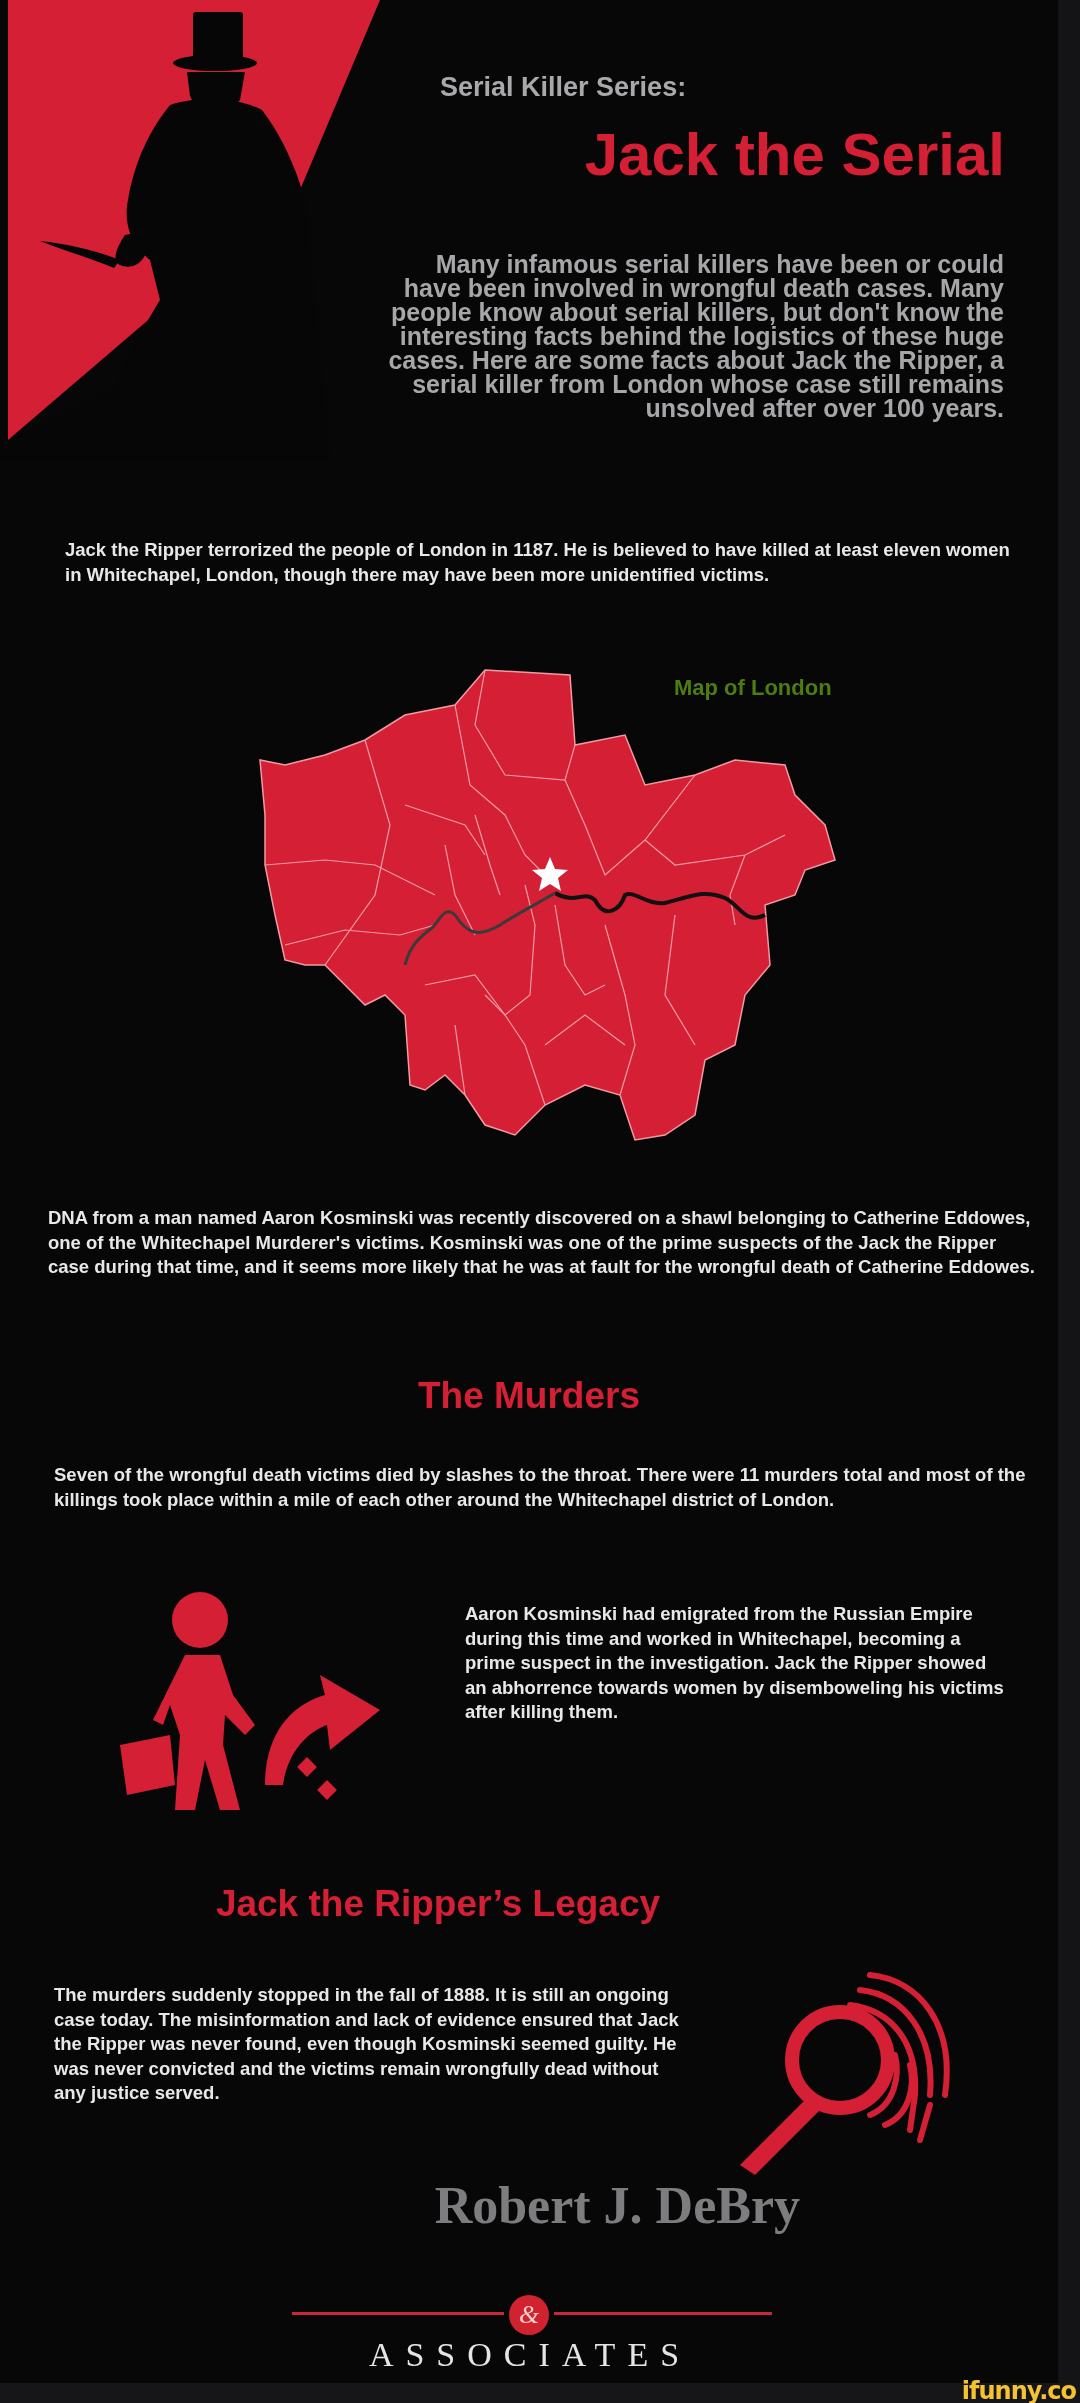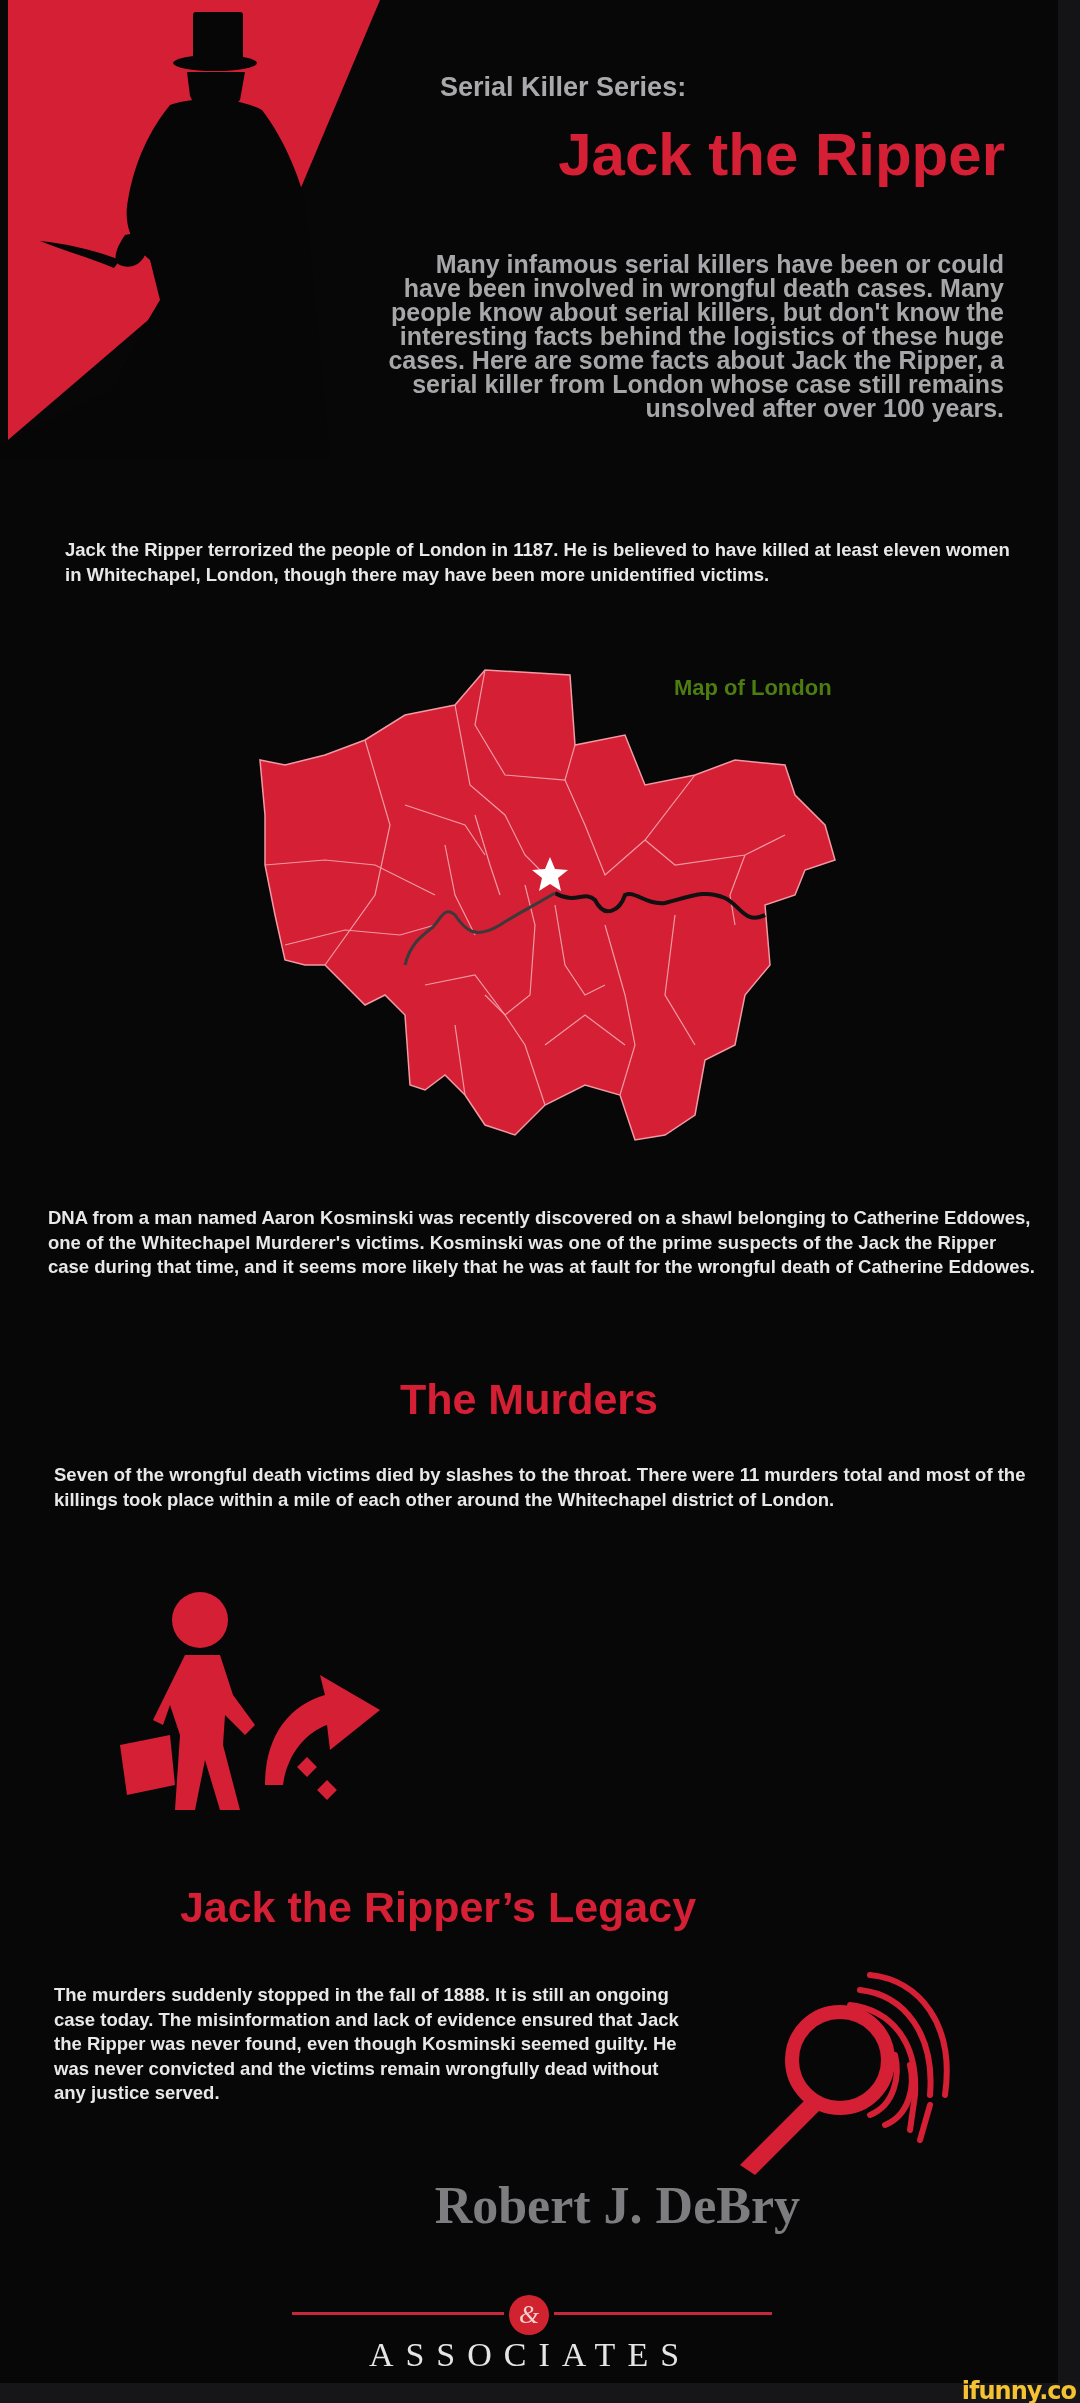--- a/index.html
+++ b/index.html
@@ -11,21 +11,21 @@
   .wm { position:absolute; right:4px; top:2378px; color:#f5c232; font-family:"DejaVu Sans", sans-serif;
         font-weight:bold; font-size:24px; letter-spacing:-1px; line-height:26px; }
   .abs { position:absolute; }
   .sub { left:440px; top:72px; width:562px; text-align:left; color:#a9a9ab; font-weight:bold; font-size:27px; }
   .title { left:420px; top:120px; width:585px; text-align:right; color:#d51f35; font-weight:bold; font-size:60px; letter-spacing:0px; }
   .intro { left:380px; top:252px; width:624px; text-align:right; color:#a7a7a9; font-weight:bold; font-size:25px; line-height:24px; }
   .para { color:#e8e8e8; font-weight:bold; font-size:18.5px; line-height:24.5px; }
   .p1 { left:65px; top:538px; width:960px; }
   .maplabel { left:674px; top:675px; color:#4d7c0f; font-weight:bold; font-size:22px; }
   .p2 { left:48px; top:1206px; width:990px; }
-  .h2 { color:#d51f35; font-weight:bold; font-size:43px; text-align:center; }
+  .h2 { color:#d51f35; font-weight:bold; font-size:37px; text-align:center; }
   .h-murders { left:0; top:1375px; width:1058px; }
   .p3 { left:54px; top:1463px; width:990px; }
   .p4 { left:465px; top:1602px; width:540px; }
   .h-legacy { left:0; top:1883px; width:876px; }
   .p5 { left:54px; top:1983px; width:640px; }
   .logo-name { left:260px; top:2176px; width:540px; text-align:right; color:#7d7d80; font-family:"Liberation Serif", serif;
                font-weight:bold; font-size:52px; }
   .logo-line { top:2312px; height:3px; background:#c6273a; }
   .amp { left:509px; top:2295px; width:40px; height:40px; border-radius:50%; background:#d0232f; color:#f2d0d0;
          font-family:"Liberation Serif", serif; font-style:italic; font-size:26px; text-align:center; line-height:40px; }
@@ -48,21 +48,21 @@
 
       <path d="M170,105 C200,95 240,98 262,110 C285,140 298,175 305,200 L330,460 L0,460 L0,445 L115,388 C130,350 148,320 160,300 L150,260 C125,240 125,215 128,200 C135,160 150,130 170,105 Z"></path>
 
       <path d="M125,235 C118,245 112,258 118,264 C128,270 140,266 145,255 L150,230 Z"></path>
 
       <path d="M40,241 C70,244 100,252 120,260 L114,268 C90,258 62,250 40,241 Z"></path>
     </g>
   </svg>
 
   <div class="abs sub">Serial Killer Series:</div>
-  <div class="abs title">Jack the Ripper</div>
+  <div class="abs title">Jack the Serial</div>
   <div class="abs intro">Many infamous serial killers have been or could have been involved in wrongful death cases. Many people know about serial killers, but don't know the interesting facts behind the logistics of these huge cases. Here are some facts about Jack the Ripper, a serial killer from London whose case still remains unsolved after over 100 years.</div>
 
   <div class="abs para p1">Jack the Ripper terrorized the people of London in 1187. He is believed to have killed at least eleven women in Whitechapel, London, though there may have been more unidentified victims.</div>
 
   <div class="abs maplabel">Map of London</div>
 
   <svg class="abs" style="left:225px;top:665px" width="620" height="490" viewBox="0 0 620 490">
     <path fill="#d51f35" stroke="#f09aa3" stroke-width="1.5" d="M260,5 L345,10 L350,80 L400,70 L420,120 L470,110 L510,95 L560,100 L570,130 L600,160 L610,195 L580,205 L570,230 L540,240 L545,300 L520,330 L510,380 L480,395 L470,450 L440,470 L410,475 L395,430 L360,420 L320,440 L290,470 L260,460 L240,430 L220,410 L200,425 L185,420 L180,350 L160,330 L140,340 L120,320 L100,300 L80,300 L60,295 L50,250 L40,200 L40,150 L35,95 L60,100 L100,90 L140,75 L180,50 L230,40 Z"></path>
     <g fill="none" stroke="#f09aa3" stroke-width="1.2">
       <path d="M140,75 L165,160 L150,230 L100,300"></path>
@@ -101,20 +101,21 @@
       <circle cx="85" cy="35" r="28"></circle>
       <path d="M70,70 L105,70 L118,110 L140,140 L130,150 L110,130 L108,160 L125,225 L105,225 L90,175 L80,225 L60,225 L65,150 L55,120 L48,140 L38,135 Z"></path>
       <path d="M5,160 L55,150 L60,200 L12,210 Z"></path>
       <path d="M150,200 C150,150 175,120 210,110 L205,90 L265,125 L215,165 L212,140 C190,148 172,170 168,200 Z"></path>
       <rect x="163" y="152" width="14" height="14" transform="rotate(45 170 159)"></rect>
       <rect x="185" y="175" width="14" height="14" transform="rotate(45 192 182)"></rect>
       <rect x="205" y="198" width="14" height="14" transform="rotate(45 212 205)"></rect>
     </g>
   </svg>
 
+  <div class="abs para p4">Aaron Kosminski had emigrated from the Russian Empire during this time and worked in Whitechapel, becoming a prime suspect in the investigation. Jack the Ripper showed an abhorrence towards women by disemboweling his victims after killing them.</div>
 
   <div class="abs h2 h-legacy">Jack the Ripper’s Legacy</div>
   <div class="abs para p5">The murders suddenly stopped in the fall of 1888. It is still an ongoing case today. The misinformation and lack of evidence ensured that Jack the Ripper was never found, even though Kosminski seemed guilty. He was never convicted and the victims remain wrongfully dead without any justice served.</div>
 
   <svg class="abs" style="left:720px;top:1955px" width="260" height="220">
     <g fill="none" stroke="#d51f35" stroke-width="6" stroke-linecap="round">
       <path d="M150,20 C200,25 235,70 225,140"></path>
       <path d="M140,35 C185,40 215,80 210,140"></path>
       <path d="M130,50 C170,55 198,85 195,140 L190,175"></path>
       <path d="M150,160 C175,150 180,120 175,100"></path>

